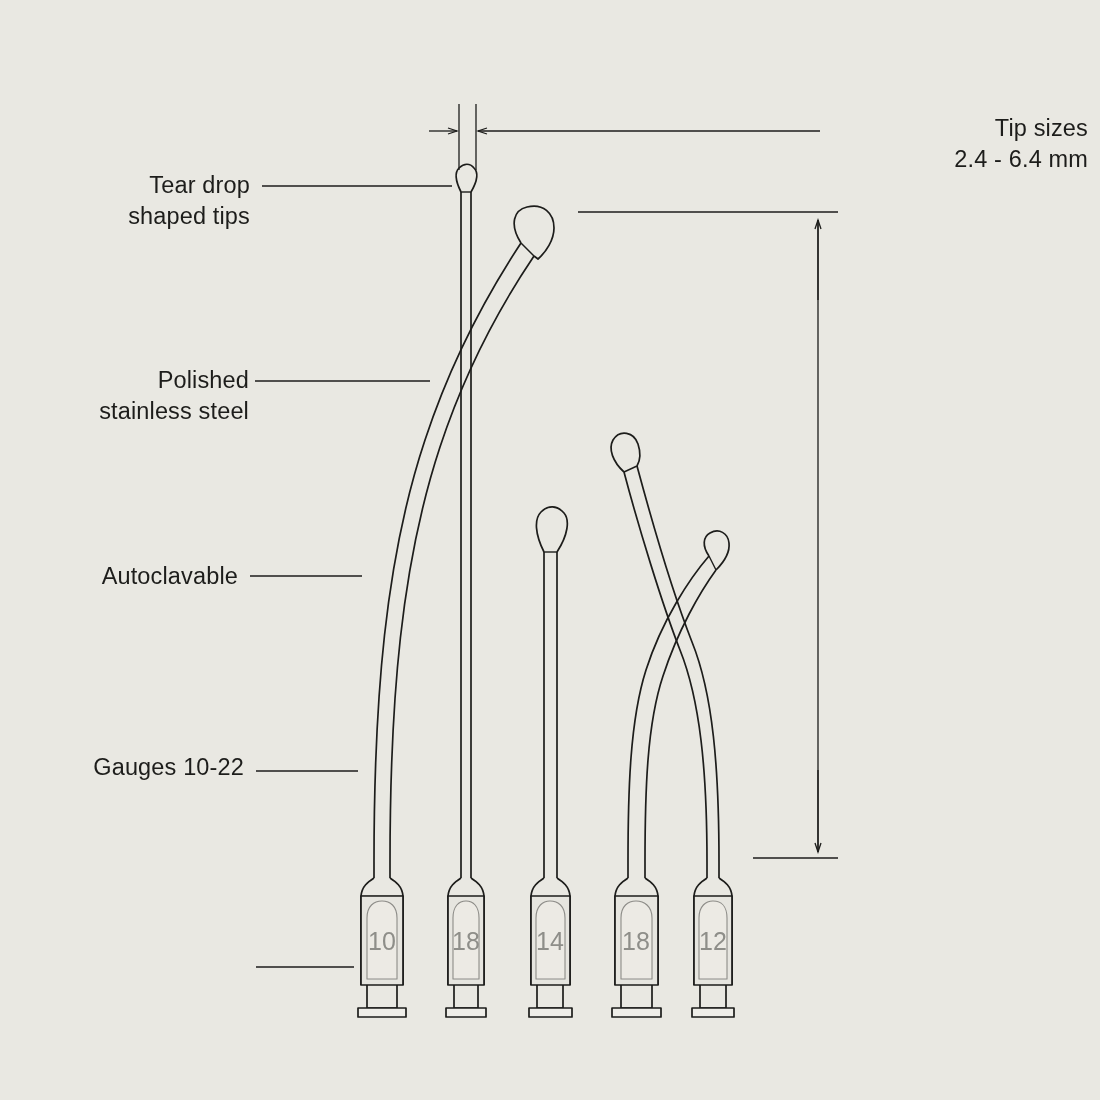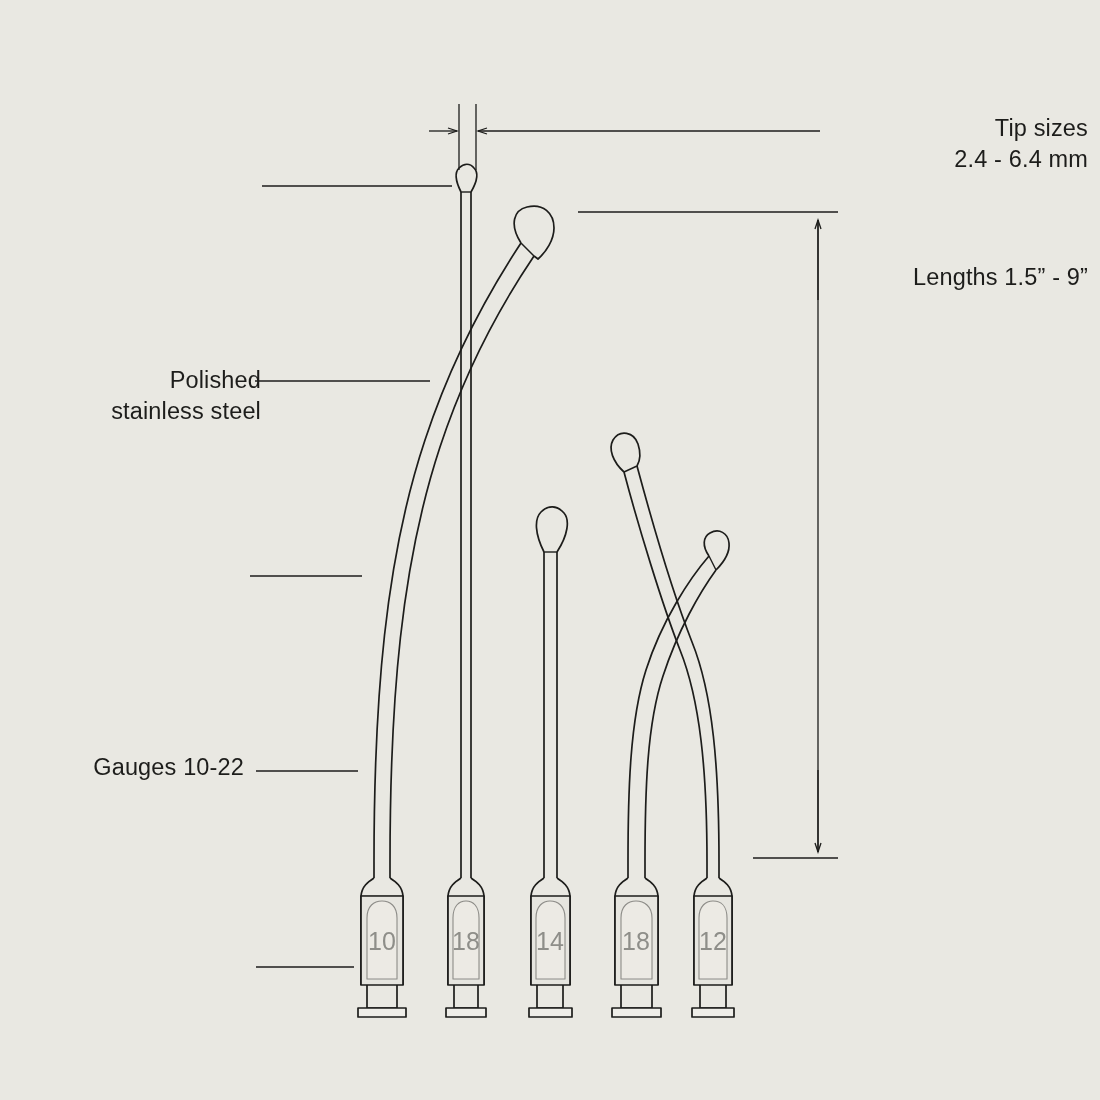--- a/index.html
+++ b/index.html
@@ -170,26 +170,28 @@
 
     <g font-family="Liberation Sans, sans-serif" font-size="25" fill="#8e8e89" text-anchor="middle">
       <text x="382" y="950">10</text>
       <text x="466" y="950">18</text>
       <text x="550" y="950">14</text>
       <text x="636" y="950">18</text>
       <text x="713" y="950">12</text>
     </g>
   </svg>
 
+  <div class="label right-al" style="left:10px; top:170px; width:240px;">Tear drop
+shaped tips</div>
 
-  <div class="label right-al" style="left:28px; top:365px; width:233px;">Polished
+  <div class="label right-al" style="left:16px; top:365px; width:233px;">Polished
 stainless steel</div>
 
+  <div class="label right-al" style="left:10px; top:561px; width:228px;">Autoclavable</div>
 
   <div class="label right-al" style="left:10px; top:752px; width:234px;">Gauges 10-22</div>
 
 
   <div class="label left-al" style="left:838px; top:113px; width:250px;">Tip sizes
 2.4 - 6.4 mm</div>
 
-  <div class="label left-al" style="left:838px; top:262px; width:250px;">Lengths 1.5” - 9”</div>
 
 </div>
 
 </body></html>

